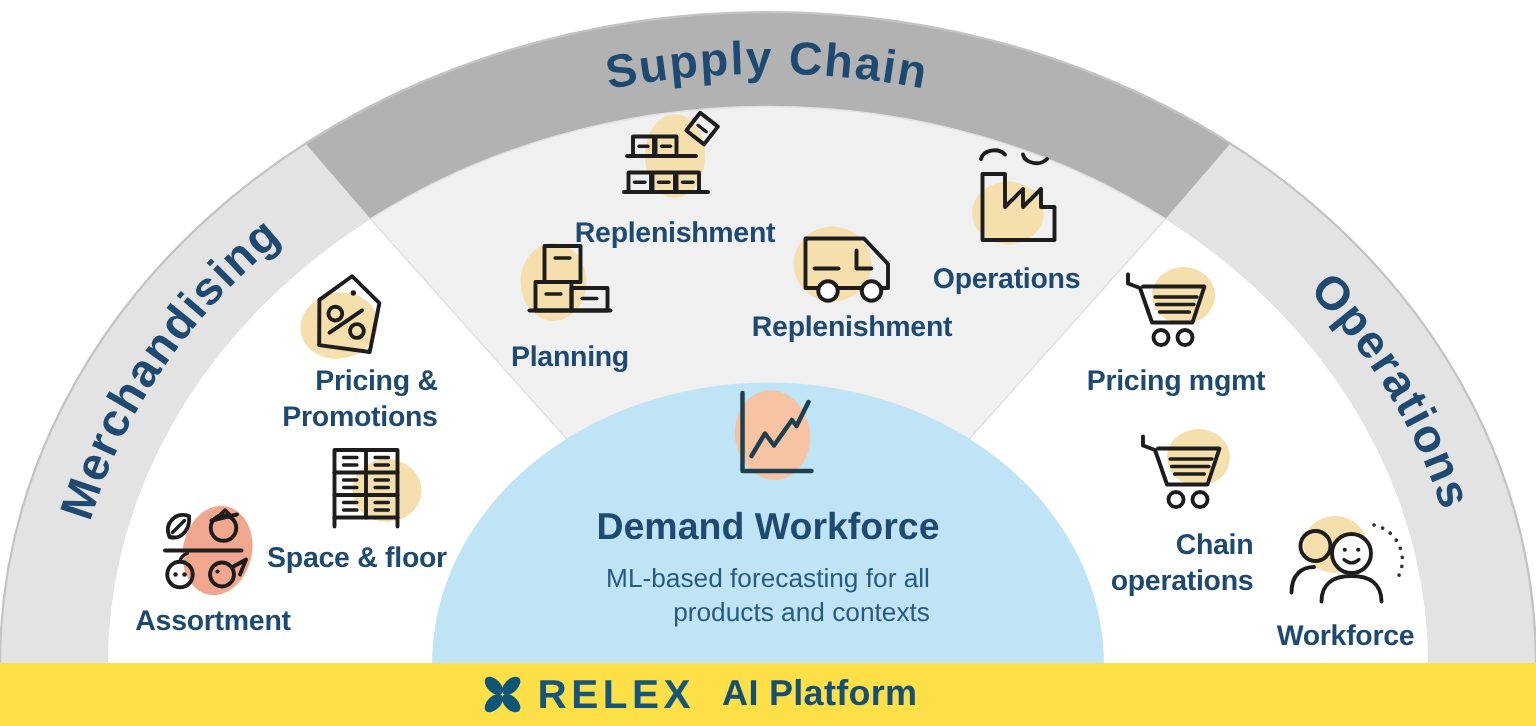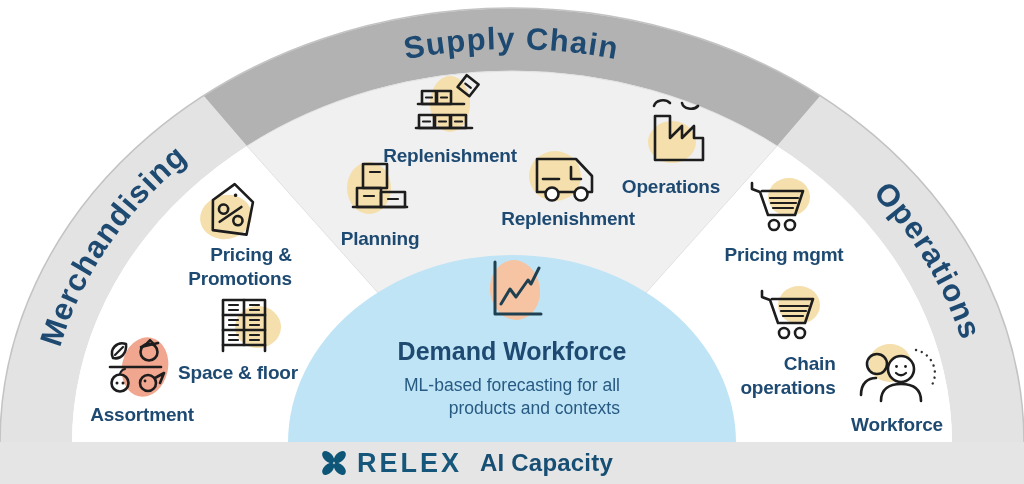--- a/index.html
+++ b/index.html
@@ -12,21 +12,21 @@
   .icon{position:absolute;}
   .icon svg{display:block;width:100%;height:100%;}
   .stroke{fill:none;stroke:#1d1d1d;stroke-width:2.6;stroke-linecap:round;stroke-linejoin:round;}
   .stroke-thin{fill:none;stroke:#1d1d1d;stroke-width:2.2;stroke-linecap:round;stroke-linejoin:round;}
   .fillwhite{fill:#ffffff;}
   .center-title{position:absolute;left:512px;top:337px;transform:translateX(-50%);
          font:700 25px "Liberation Sans",sans-serif;color:#1E4A72;white-space:nowrap;}
   .center-sub{position:absolute;left:512px;top:374px;transform:translateX(-50%);
          font:400 17.5px/23px "Liberation Sans",sans-serif;color:#275A83;
          white-space:pre-line;text-align:right;}
-  .footer-bar{position:absolute;left:0;top:442px;width:1024px;height:42px;background:#e5e5e5;
+  .footer-bar{position:absolute;left:0;top:442px;width:1024px;height:42px;background:#fde047;
          display:flex;align-items:center;justify-content:center;}
   .footer-lockup{display:flex;align-items:center;transform:translateX(-46px);}
   .brand-text{font:700 27px "Liberation Sans",sans-serif;color:#15567A;letter-spacing:3px;margin-left:8px;}
   .product-text{font:700 24px "Liberation Sans",sans-serif;color:#174E74;margin-left:18px;letter-spacing:0.2px;}
 </style>
 </head>
 <body>
 
 <div class="stage">
 
@@ -222,17 +222,17 @@
     <div class="footer-lockup">
       <svg width="30" height="30" viewBox="0 0 30 30">
         <g fill="#0E5678">
           <ellipse cx="23.2" cy="15" rx="7.4" ry="4.4" transform="rotate(-45 15 15)"></ellipse>
           <ellipse cx="23.2" cy="15" rx="7.4" ry="4.4" transform="rotate(45 15 15)"></ellipse>
           <ellipse cx="23.2" cy="15" rx="7.4" ry="4.4" transform="rotate(135 15 15)"></ellipse>
           <ellipse cx="23.2" cy="15" rx="7.4" ry="4.4" transform="rotate(225 15 15)"></ellipse>
         </g>
       </svg>
       <span class="brand-text">RELEX</span>
-      <span class="product-text">AI Capacity</span>
+      <span class="product-text">AI Platform</span>
     </div>
   </div>
 
 </div>
 
 </body></html>

